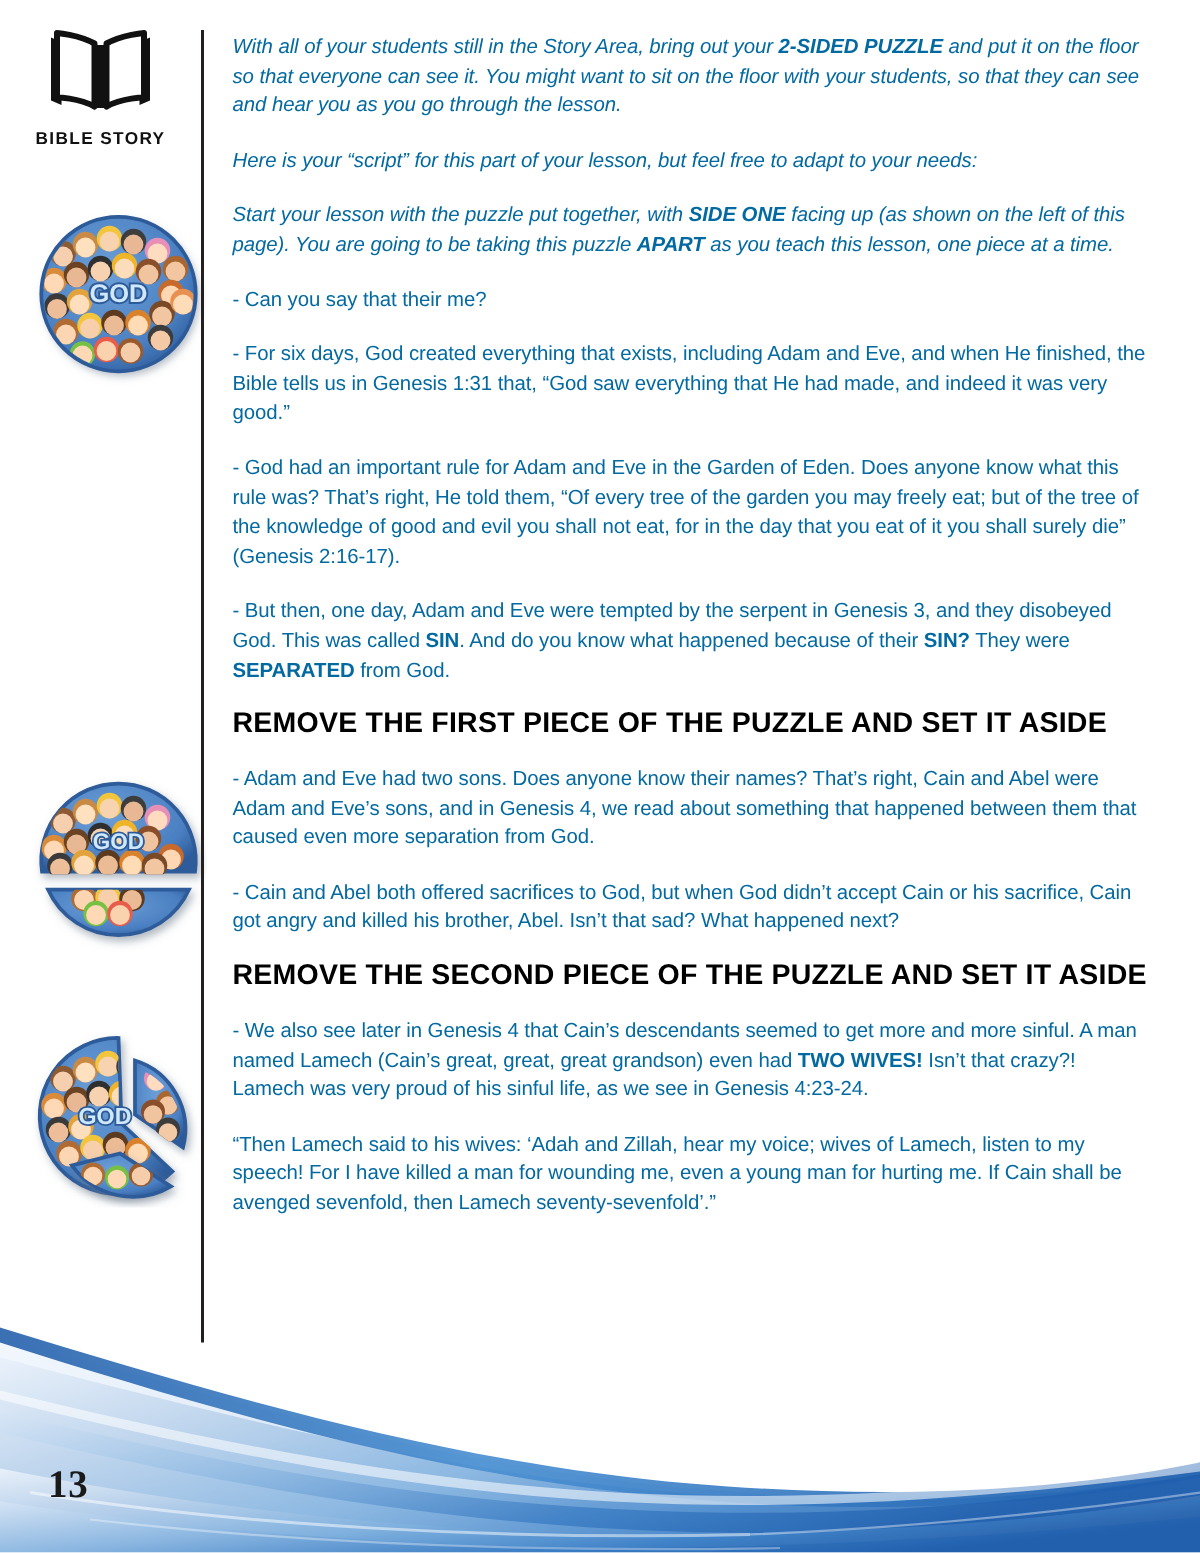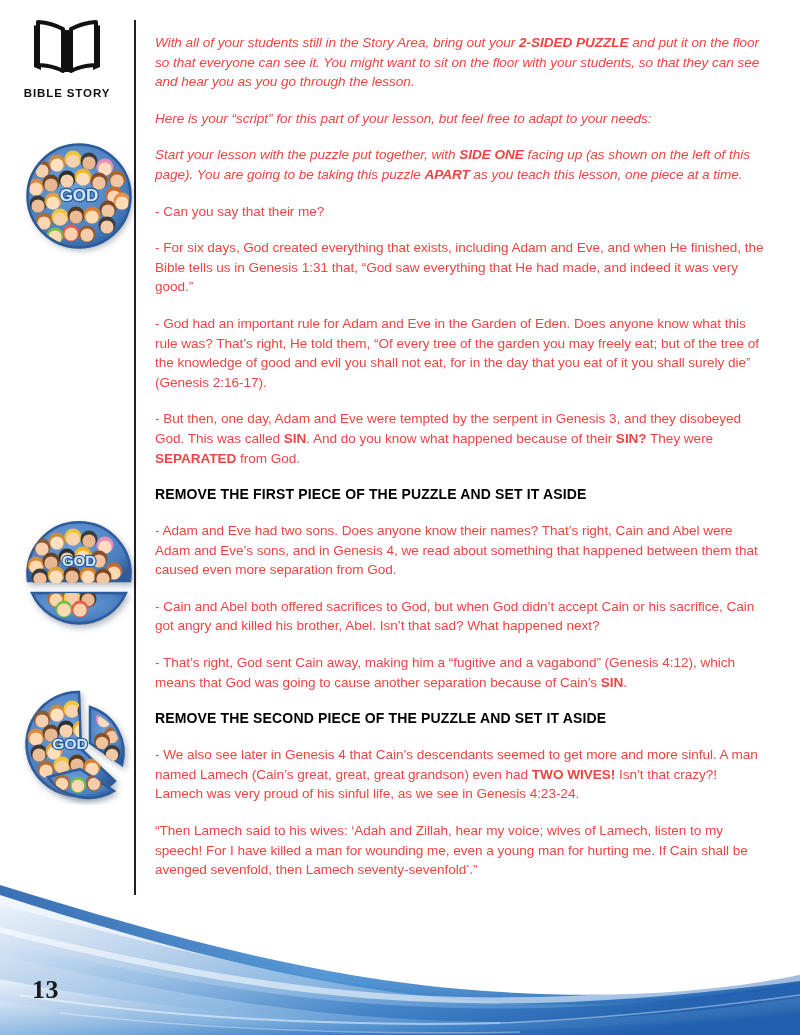--- a/index.html
+++ b/index.html
@@ -84,33 +84,33 @@
   #content {
     position: absolute;
     left: 155px;
     top: 21px;
     width: 610px;
   }
 
   .para {
     font-size: 13.6px;
     line-height: 19.6px;
-    margin: 12px 0 17px 0;
-    color: #ef4444;
+    margin: 0 0 17px 0;
+    color: #0369a1;
     letter-spacing: -0.05px;
     font-family: "Liberation Sans", sans-serif;
   }
   .para.intro {
     font-style: italic;
   }
   .para.intro b { font-weight: bold; font-style: italic; }
   .para b { font-weight: bold; }
 
   .heading {
-    font-size: 14px;
+    font-size: 19px;
     line-height: 19px;
     font-weight: bold;
     margin: 0 0 17px 0;
     letter-spacing: 0.15px;
     color: #000000;
     font-family: "Liberation Sans", sans-serif;
   }
 
   
   #wave-graphic {
@@ -395,21 +395,20 @@
       <p class="para intro">With all of your students still in the Story Area, bring out your <b>2-SIDED PUZZLE</b> and put it on the floor so that everyone can see it. You might want to sit on the floor with your students, so that they can see and hear you as you go through the lesson.</p>
       <p class="para intro">Here is your “script” for this part of your lesson, but feel free to adapt to your needs:</p>
       <p class="para intro">Start your lesson with the puzzle put together, with <b>SIDE ONE</b> facing up (as shown on the left of this page). You are going to be taking this puzzle <b>APART</b> as you teach this lesson, one piece at a time.</p>
       <p class="para">- Can you say that their me?</p>
       <p class="para">- For six days, God created everything that exists, including Adam and Eve, and when He finished, the Bible tells us in Genesis 1:31 that, “God saw everything that He had made, and indeed it was very good.”</p>
       <p class="para">- God had an important rule for Adam and Eve in the Garden of Eden. Does anyone know what this rule was? That’s right, He told them, “Of every tree of the garden you may freely eat; but of the tree of the knowledge of good and evil you shall not eat, for in the day that you eat of it you shall surely die” (Genesis 2:16-17).</p>
       <p class="para">- But then, one day, Adam and Eve were tempted by the serpent in Genesis 3, and they disobeyed God. This was called <b>SIN</b>. And do you know what happened because of their <b>SIN?</b> They were <b>SEPARATED</b> from God.</p>
       <p class="heading">REMOVE THE FIRST PIECE OF THE PUZZLE AND SET IT ASIDE</p>
       <p class="para">- Adam and Eve had two sons. Does anyone know their names? That’s right, Cain and Abel were Adam and Eve’s sons, and in Genesis 4, we read about something that happened between them that caused even more separation from God.</p>
       <p class="para">- Cain and Abel both offered sacrifices to God, but when God didn’t accept Cain or his sacrifice, Cain got angry and killed his brother, Abel. Isn’t that sad? What happened next?</p>
-      <p class="para">- That’s right, God sent Cain away, making him a “fugitive and a vagabond” (Genesis 4:12), which means that God was going to cause another separation because of Cain’s <b>SIN</b>.</p>
       <p class="heading">REMOVE THE SECOND PIECE OF THE PUZZLE AND SET IT ASIDE</p>
       <p class="para">- We also see later in Genesis 4 that Cain’s descendants seemed to get more and more sinful. A man named Lamech (Cain’s great, great, great grandson) even had <b>TWO WIVES!</b> Isn’t that crazy?! Lamech was very proud of his sinful life, as we see in Genesis 4:23-24.</p>
       <p class="para">“Then Lamech said to his wives: ‘Adah and Zillah, hear my voice; wives of Lamech, listen to my speech! For I have killed a man for wounding me, even a young man for hurting me. If Cain shall be avenged sevenfold, then Lamech seventy-sevenfold’.”</p>
     </div>
 
   <div id="wave-graphic">
     <svg viewBox="0 0 800 160" preserveAspectRatio="none" xmlns="http://www.w3.org/2000/svg">
       <defs>
         <linearGradient id="wg1" x1="0" y1="0" x2="1" y2="0.6">
           <stop offset="0%" stop-color="#e8f0fa"></stop>

